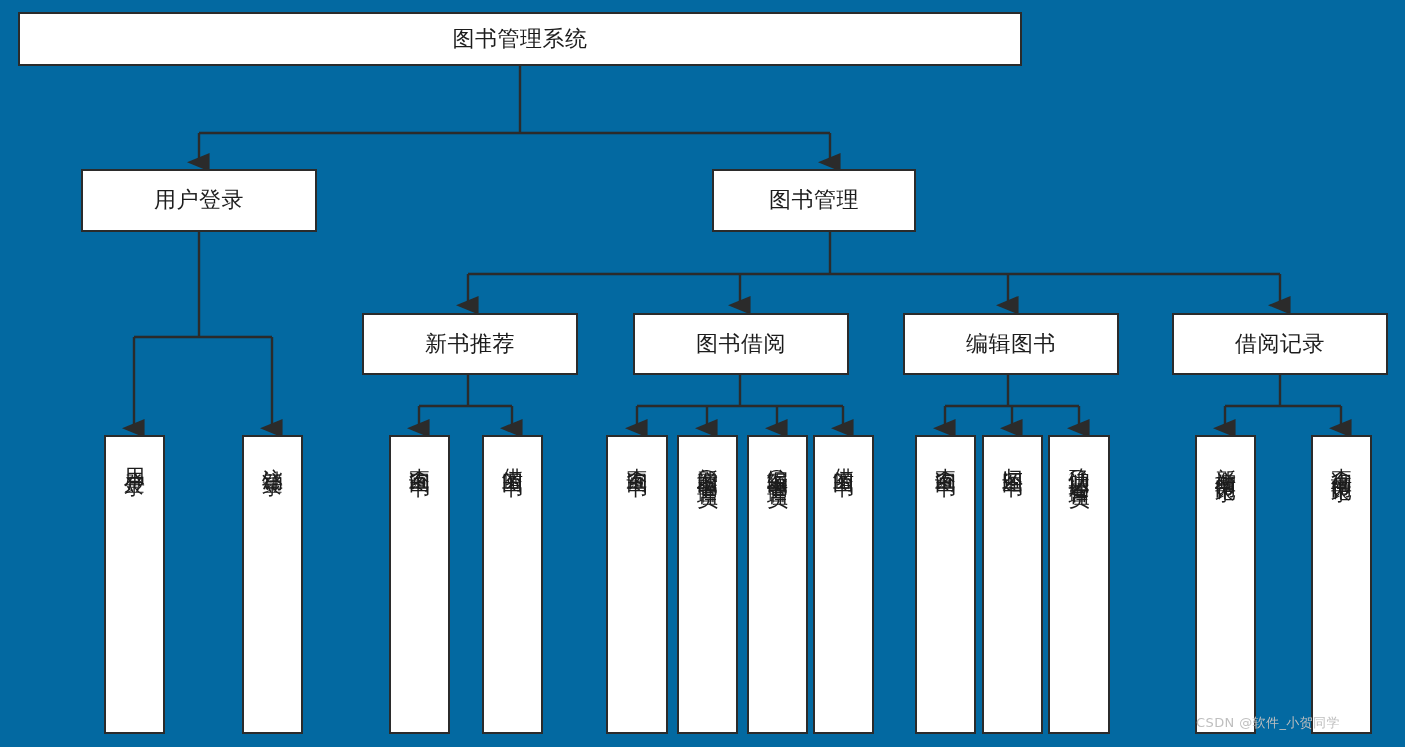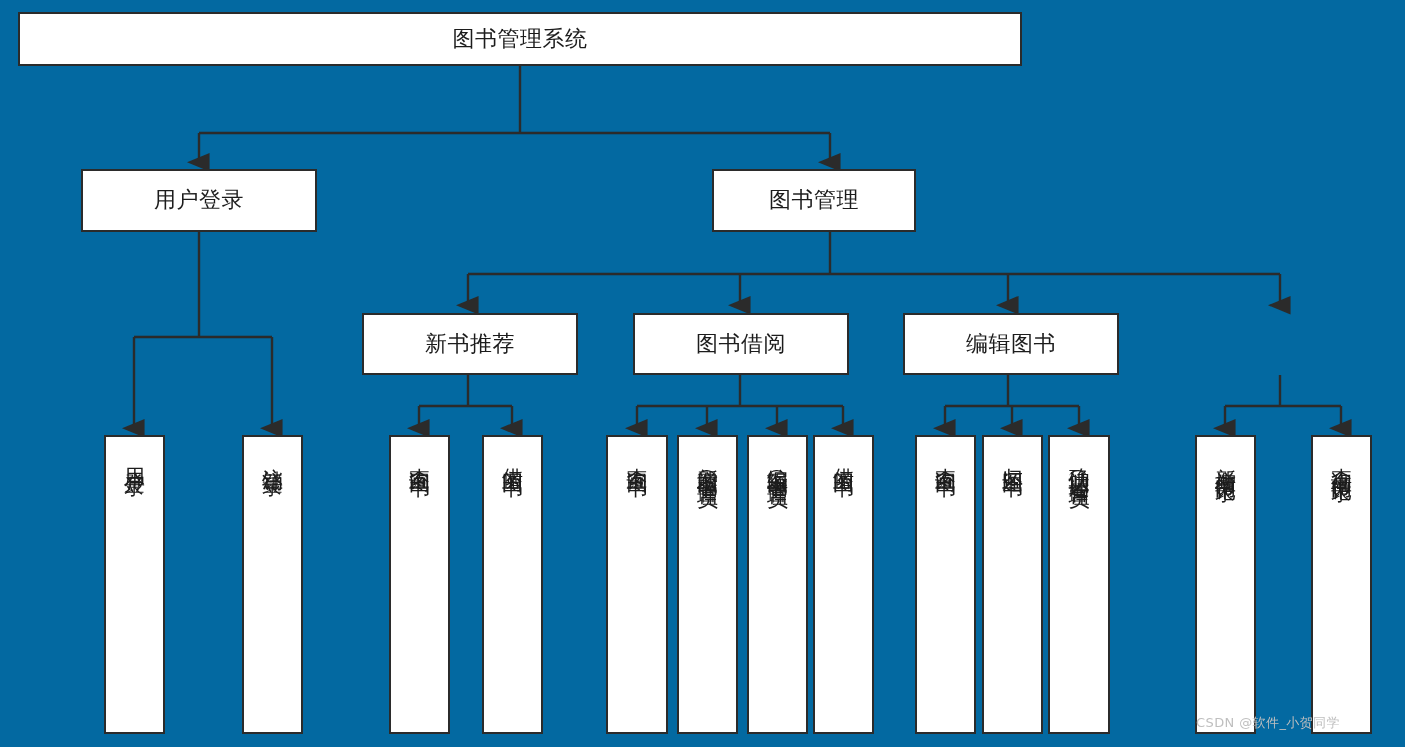--- a/index.html
+++ b/index.html
@@ -132,20 +132,23 @@
 
   <div class="node-box" style="left:362px; top:313px; width:216px; height:62px;">
     <span class="node-label">新书推荐</span>
   </div>
   <div class="node-box" style="left:633px; top:313px; width:216px; height:62px;">
     <span class="node-label">图书借阅</span>
   </div>
   <div class="node-box" style="left:903px; top:313px; width:216px; height:62px;">
     <span class="node-label">编辑图书</span>
   </div>
+  <div class="node-box" style="left:1172px; top:313px; width:216px; height:62px;">
+    <span class="node-label">借阅记录</span>
+  </div>
 
   <div class="node-box leaf" style="left:104px; top:435px; width:61px; height:299px;">
     <span class="node-label">用户登录</span>
   </div>
   <div class="node-box leaf" style="left:242px; top:435px; width:61px; height:299px;">
     <span class="node-label">注销登录</span>
   </div>
 
   <div class="node-box leaf" style="left:389px; top:435px; width:61px; height:299px;">
     <span class="node-label">查询图书</span>

